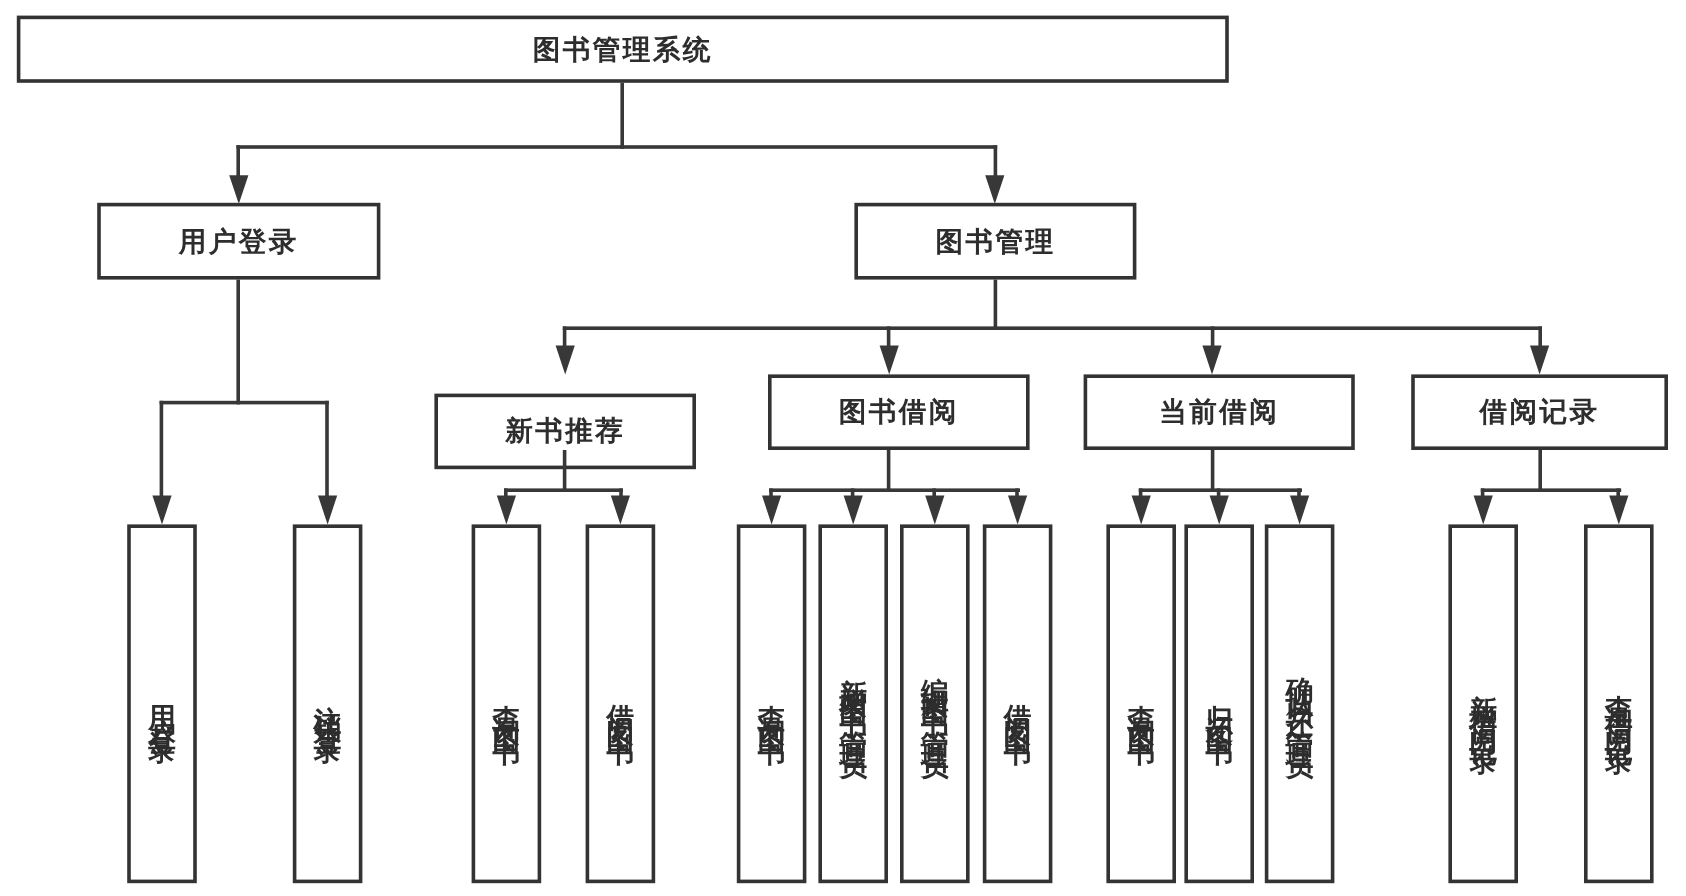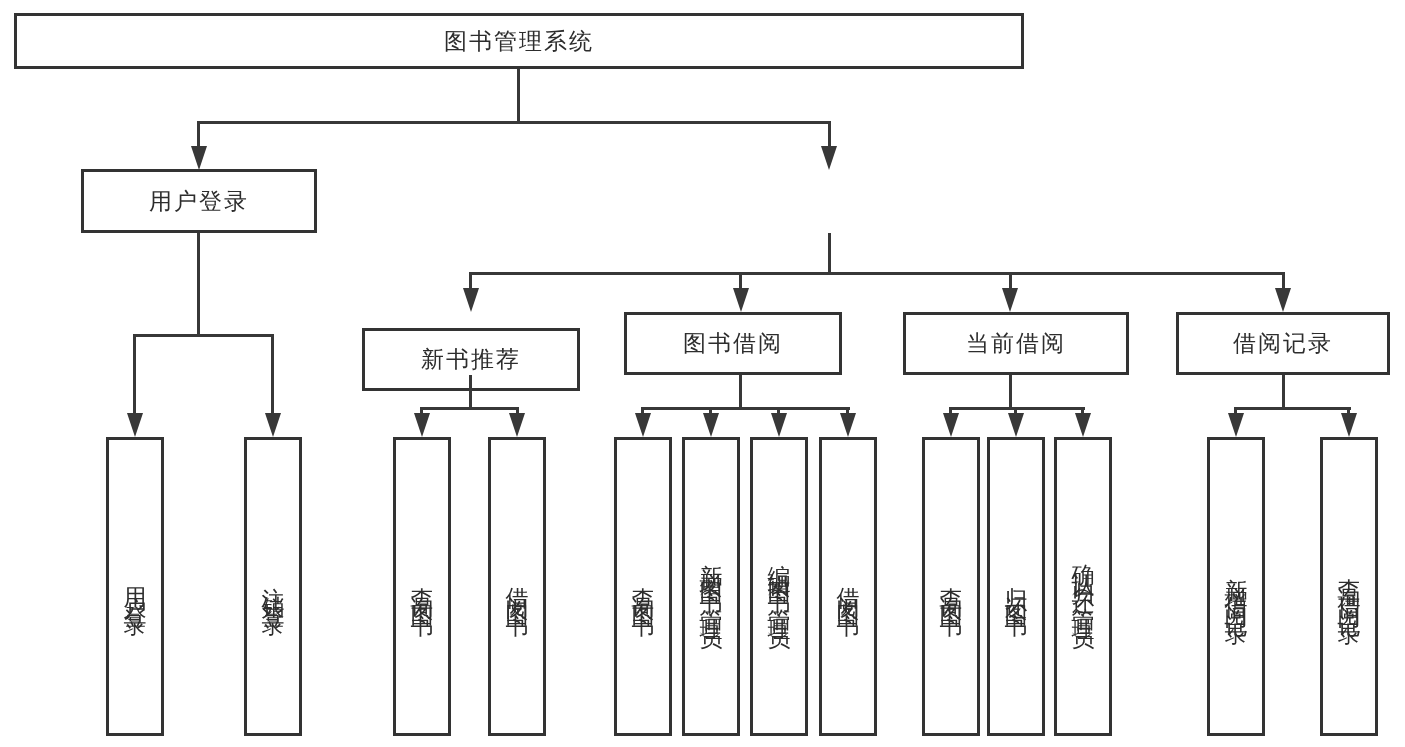--- a/index.html
+++ b/index.html
@@ -1,17 +1,17 @@
 <!DOCTYPE html>
 <html><head>
 <meta charset="utf-8">
 <style>
   html,body{margin:0;padding:0;}
   body{font-family:"Liberation Sans",sans-serif;background:#ffffff;}
-  #stage{position:relative;width:1405px;height:747px;background:#ffffff;overflow:hidden;}
+  #stage{position:relative;width:1405px;height:747px;background:#ffffff;overflow:hidden;font-weight:bold;}
   .box{
     position:absolute;box-sizing:border-box;background:#ffffff;
     border:3px solid #333333;display:flex;align-items:center;justify-content:center;
     color:#2d2d2d;font-size:23px;letter-spacing:2px;white-space:nowrap;
   }
   .leaf{top:437px;width:58px;height:299px;}
   .leaf .vtext{
     writing-mode:vertical-rl;text-orientation:mixed;
     font-size:23px;letter-spacing:9px;line-height:1;color:#2d2d2d;
   }
@@ -40,20 +40,23 @@
   <div class="vline" style="left:517px;top:69px;height:55px;"></div>
   <div class="hline" style="left:197px;top:121px;width:634px;"></div>
   <div class="vline" style="left:197px;top:121px;height:29px;"></div>
   <div class="vline" style="left:828px;top:121px;height:29px;"></div>
   <div class="arrow" style="left:191px;top:146px;"></div>
   <div class="arrow" style="left:821px;top:146px;"></div>
 
   <div class="box" style="left:81px;top:169px;width:236px;height:64px;">
     <span>用户登录</span>
   </div>
+  <div class="box" style="left:712px;top:169px;width:235px;height:64px;">
+    <span>图书管理</span>
+  </div>
 
   <div class="vline" style="left:197px;top:233px;height:104px;"></div>
   <div class="hline" style="left:133px;top:334px;width:141px;"></div>
   <div class="vline" style="left:133px;top:334px;height:83px;"></div>
   <div class="vline" style="left:271px;top:334px;height:83px;"></div>
   <div class="arrow" style="left:127px;top:413px;"></div>
   <div class="arrow" style="left:265px;top:413px;"></div>
 
   <div class="vline" style="left:828px;top:233px;height:42px;"></div>
   <div class="hline" style="left:469px;top:272px;width:816px;"></div>
@@ -62,21 +65,21 @@
   <div class="vline" style="left:1009px;top:272px;height:21px;"></div>
   <div class="vline" style="left:1282px;top:272px;height:21px;"></div>
   <div class="arrow" style="left:463px;top:288px;"></div>
   <div class="arrow" style="left:733px;top:288px;"></div>
   <div class="arrow" style="left:1002px;top:288px;"></div>
   <div class="arrow" style="left:1275px;top:288px;"></div>
 
   <div class="box" style="left:362px;top:328px;width:218px;height:63px;">
     <span>新书推荐</span>
   </div>
-  <div class="box" style="left:624px;top:312px;width:218px;height:63px;align-items:center;">
+  <div class="box" style="left:640px;top:312px;width:218px;height:63px;align-items:center;">
     <span>图书借阅</span>
   </div>
   <div class="box" style="left:903px;top:312px;width:226px;height:63px;">
     <span>当前借阅</span>
   </div>
   <div class="box" style="left:1176px;top:312px;width:214px;height:63px;">
     <span>借阅记录</span>
   </div>
 
   <div class="vline" style="left:469px;top:375px;height:35px;"></div>

